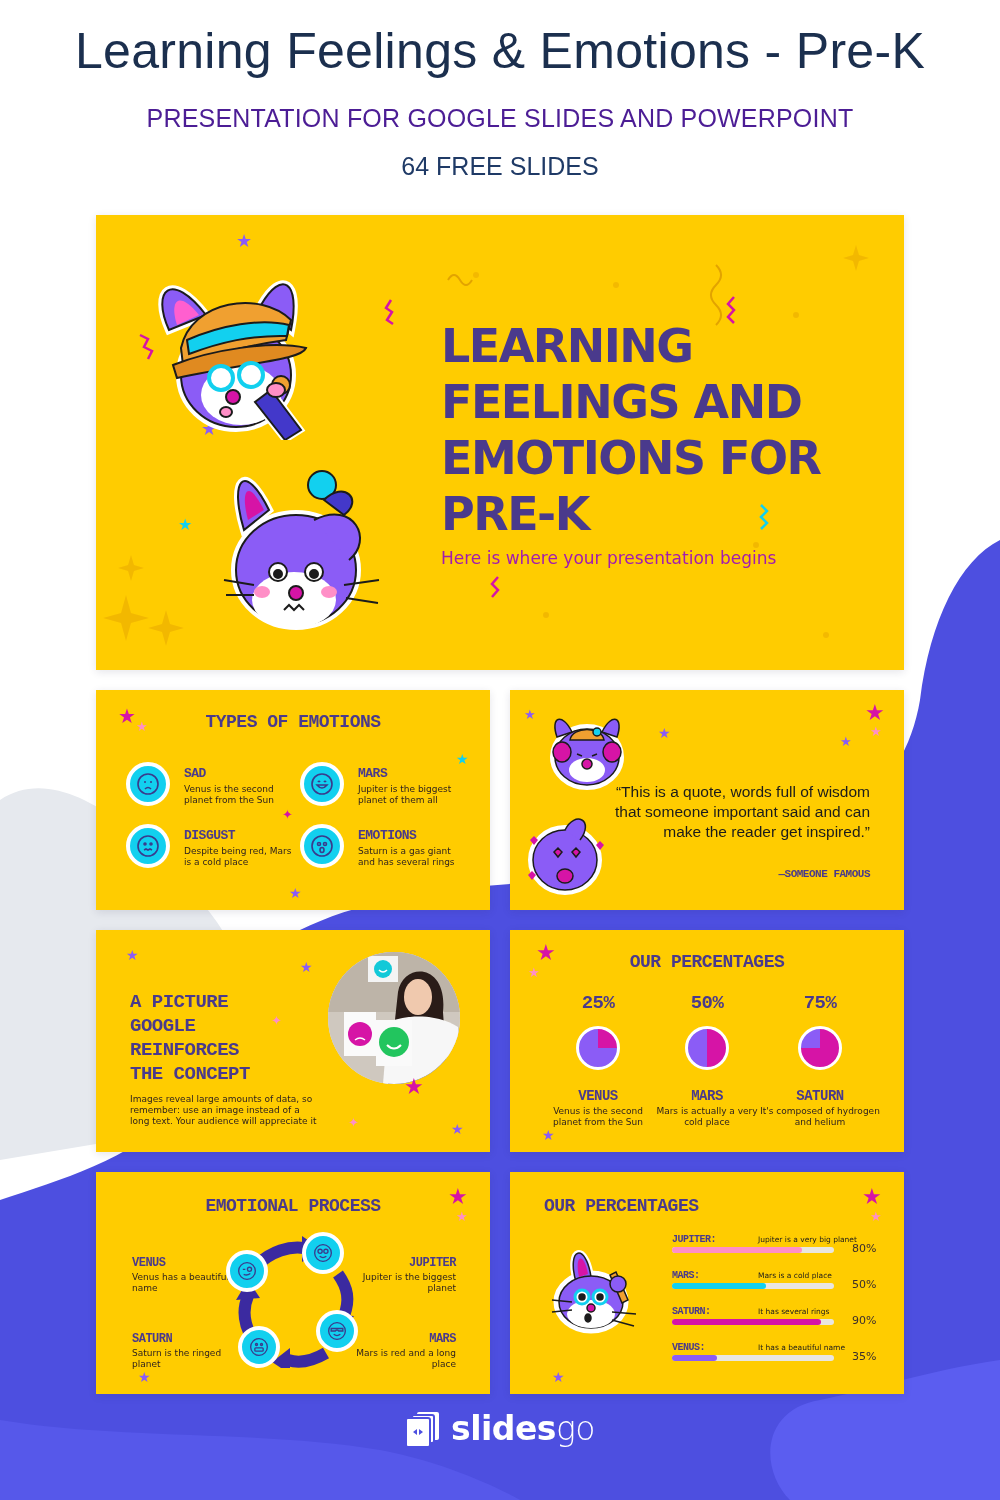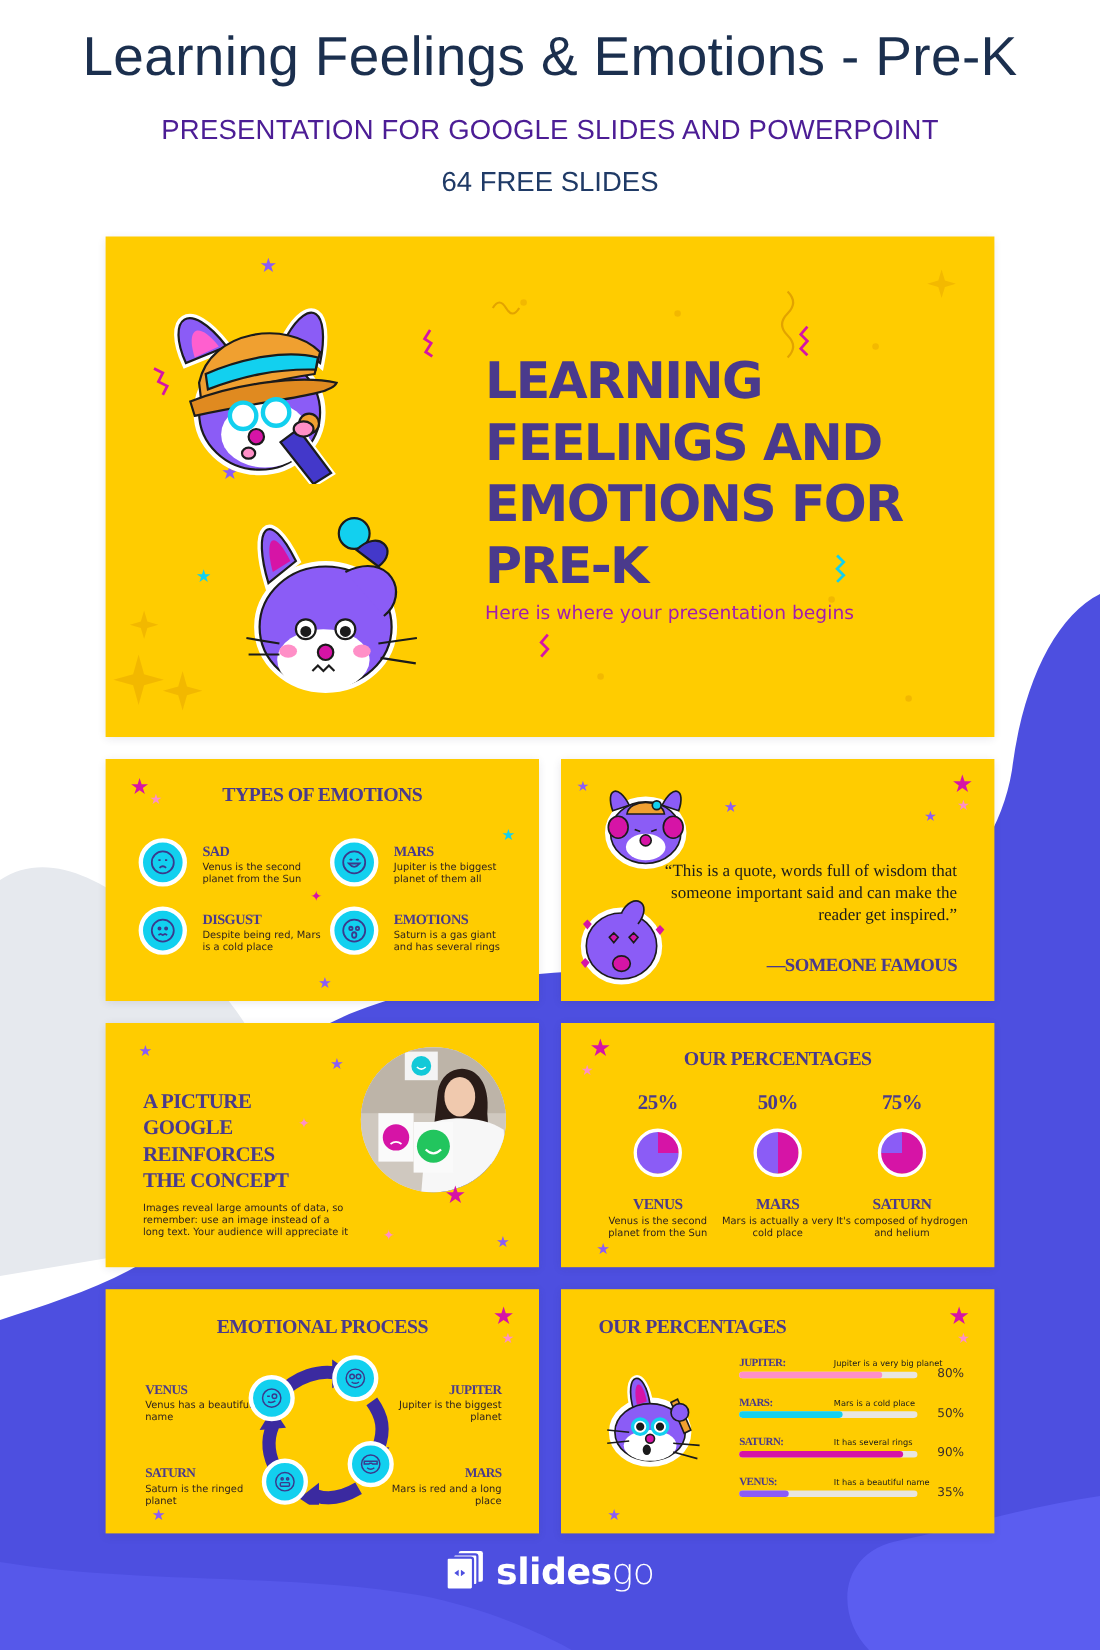--- a/index.html
+++ b/index.html
@@ -26,21 +26,21 @@
   .slide-count {
     position: absolute; left: 0; right: 0; top: 152px;
     font-size: 25px; color: #1f3a66;
   }
 
   .slide {
     position: absolute; z-index: 2; background: #ffcc00; overflow: hidden;
     box-shadow: 0 2px 8px rgba(40,40,80,0.12);
   }
   .h-title {
-    font-family: Liberation Serif, serif; font-weight: 900; color: #4a3a8c;
+    font-family: Liberation Mono, monospace; font-weight: 900; color: #4a3a8c;
     letter-spacing: -0.5px;
   }
   .body-txt { font-family: "DejaVu Sans", sans-serif; color: #2a1e1e; }
 
   
   .deco { position: absolute; }
   .star { position: absolute; line-height: 1; }
 
   
   #hero { left: 96px; top: 215px; width: 808px; height: 455px; }
@@ -61,23 +61,23 @@
     position: absolute; left: 0; top: 0; width: 44px; height: 44px; border-radius: 50%;
     background: #12d0ef; border: 4px solid #fff; display: flex; align-items: center; justify-content: center;
   }
   .emo-name { position: absolute; left: 58px; top: 4px; font-size: 13px; }
   .emo-desc { position: absolute; left: 58px; top: 22px; font-size: 9px; line-height: 11px; width: 110px; }
 
   
   #s-quote { left: 510px; top: 690px; width: 394px; height: 220px; }
   .quote-text {
     position: absolute; right: 34px; top: 92px; width: 280px; text-align: right;
-    font-size: 15.5px; line-height: 20px; color: #1b1b1b; font-family: Liberation Serif, serif;
-  }
-  .quote-author { position: absolute; right: 34px; top: 178px; font-size: 17px; }
+    font-size: 15.5px; line-height: 20px; color: #1b1b1b; font-family: Liberation Sans, sans-serif;
+  }
+  .quote-author { position: absolute; right: 34px; top: 178px; font-size: 11px; }
 
   
   #s-picture { left: 96px; top: 930px; width: 394px; height: 222px; }
   .pic-title { position: absolute; left: 34px; top: 60px; font-size: 19px; line-height: 24px; }
   .pic-body { position: absolute; left: 34px; top: 164px; width: 190px; font-size: 9px; line-height: 11px; }
   .photo {
     position: absolute; left: 232px; top: 22px; width: 132px; height: 132px; border-radius: 50%;
     overflow: hidden; background: #e9e6e2;
   }
 
@@ -104,21 +104,21 @@
   
   #s-bars { left: 510px; top: 1172px; width: 394px; height: 222px; }
   .bar-row { position: absolute; left: 162px; width: 210px; height: 30px; }
   .bar-name { position: absolute; left: 0; top: 0; font-size: 10px; }
   .bar-desc { position: absolute; left: 59px; top: 1px; font-size: 7.5px; color: #1b1b1b; font-family: "DejaVu Sans", sans-serif; padding-left: 27px; }
   .bar-track { position: absolute; left: 0; top: 13px; width: 162px; height: 6px; border-radius: 3px; background: #e9e6e0; }
   .bar-fill { position: absolute; left: 0; top: 0; height: 6px; border-radius: 3px; }
   .bar-pct { position: absolute; left: 180px; top: 8px; font-size: 11px; color: #3a2e2e; font-family: "DejaVu Sans", sans-serif; }
 
   
-  .logo { position: absolute; z-index: 2; left: 403px; top: 1408px; height: 40px; display: flex; align-items: center; }
+  .logo { position: absolute; z-index: 2; left: 403px; top: 1408px; height: 40px; display: flex; align-items: flex-end; }
   .logo-text { font-family: "DejaVu Sans", sans-serif; color: #fff; font-size: 33px; margin-left: 10px; letter-spacing: -0.5px; }
   .logo-text .bold { font-weight: 700; }
   .logo-text .light { font-weight: 300; }
 </style>
 </head>
 <body>
 
 <div class="bg-layer">
   <svg viewBox="0 0 1000 1500" xmlns="http://www.w3.org/2000/svg">
     <path d="M0 800 C 60 760, 140 830, 200 900 C 250 960, 260 1010, 240 1060 C 230 1100, 180 1130, 120 1140 L 0 1160 Z" fill="#e6e9ee"></path>

